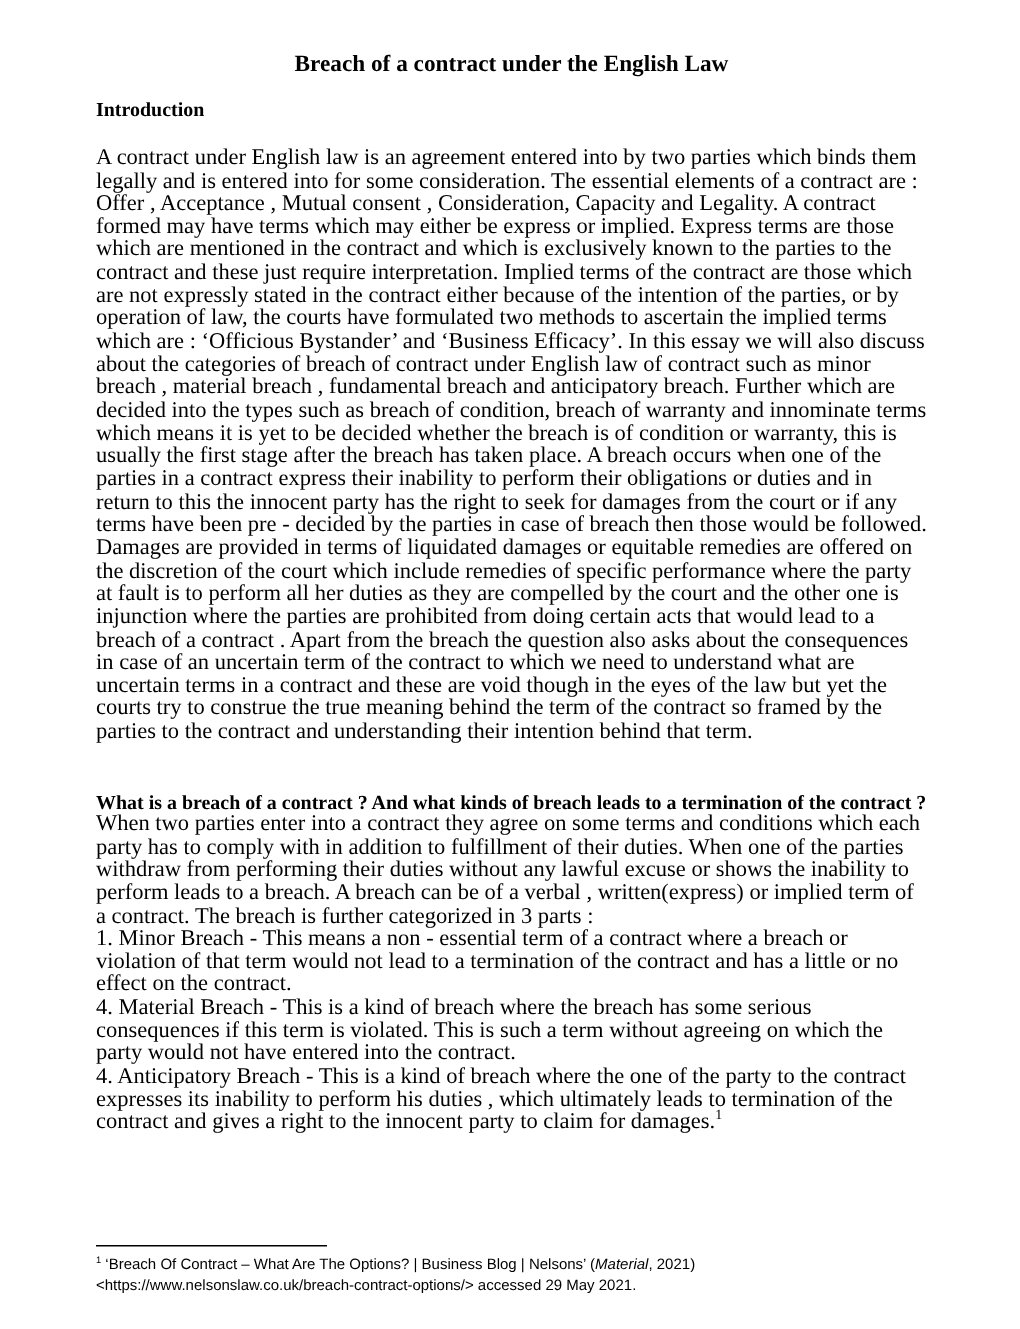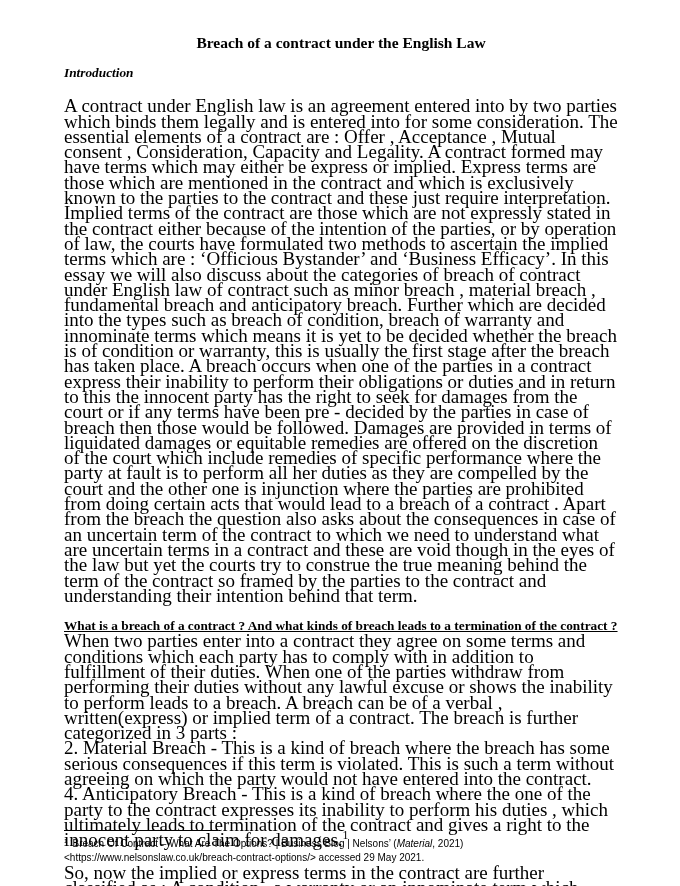--- a/index.html
+++ b/index.html
@@ -20,24 +20,24 @@
     font-weight: bold;
     text-align: center;
     line-height: 19px;
     margin-bottom: 13px;
   }
   .heading {
     font-size: 13.3px;
     font-weight: bold;
     line-height: 15.3px;
   }
-  .heading-intro { margin-bottom: 18px; font-style: italic; }
-  .heading-q { margin-top: 15px; text-decoration: underline; }
+  .heading-intro { margin-bottom: 18px; }
+  .heading-q { margin-top: 31px; }
   .body {
-    font-size: 19px;
+    font-size: 15px;
     line-height: 15.3px;
   }
   .para-closing { margin-top: 17px; }
   sup { font-size: 0.62em; line-height: 0; }
   .footnote-area {
     position: absolute;
     left: 64px;
     right: 62px;
     top: 830px;
   }
@@ -61,25 +61,25 @@
   <h1 class="title">Breach of a contract under the English Law</h1>
 
   <h2 class="heading heading-intro">Introduction</h2>
 
   <p class="body">A contract under English law is an agreement entered into by two parties which binds them legally and is entered into for some consideration. The essential elements of a contract are : Offer , Acceptance , Mutual consent , Consideration, Capacity and Legality. A contract formed may have terms which may either be express or implied. Express terms are those which are mentioned in the contract and which is exclusively known to the parties to the contract and these just require interpretation. Implied terms of the contract are those which are not expressly stated in the contract either because of the intention of the parties, or by operation of law, the courts have formulated two methods to ascertain the implied terms which are : ‘Officious Bystander’ and ‘Business Efficacy’. In this essay we will also discuss about the categories of breach of contract under English law of contract such as minor breach , material breach , fundamental breach and anticipatory breach. Further which are decided into the types such as breach of condition, breach of warranty and innominate terms which means it is yet to be decided whether the breach is of condition or warranty, this is usually the first stage after the breach has taken place. A breach occurs when one of the parties in a contract express their inability to perform their obligations or duties and in return to this the innocent party has the right to seek for damages from the court or if any terms have been pre - decided by the parties in case of breach then those would be followed. Damages are provided in terms of liquidated damages or equitable remedies are offered on the discretion of the court which include remedies of specific performance where the party at fault is to perform all her duties as they are compelled by the court and the other one is injunction where the parties are prohibited from doing certain acts that would lead to a breach of a contract . Apart from the breach the question also asks about the consequences in case of an uncertain term of the contract to which we need to understand what are uncertain terms in a contract and these are void though in the eyes of the law but yet the courts try to construe the true meaning behind the term of the contract so framed by the parties to the contract and understanding their intention behind that term.</p>
 
   <h2 class="heading heading-q">What is a breach of a contract ? And what kinds of breach leads to a termination of the contract ?</h2>
 
   <p class="body">When two parties enter into a contract they agree on some terms and conditions which each party has to comply with in addition to fulfillment of their duties. When one of the parties withdraw from performing their duties without any lawful excuse or shows the inability to perform leads to a breach. A breach can be of a verbal , written(express) or implied term of a contract. The breach is further categorized in 3 parts :</p>
 
+  <p class="body">1. Minor Breach - This means a non - essential term of a contract where a breach or violation of that term would not lead to a termination of the contract and has a little or no effect on the contract.</p>
 
-  <p class="body">2. Material Breach - This is a kind of breach where the breach has some serious consequences if this term is violated. This is such a term without agreeing on which the party would not have entered into the contract.</p>
+  <p class="body">4. Material Breach - This is a kind of breach where the breach has some serious consequences if this term is violated. This is such a term without agreeing on which the party would not have entered into the contract.</p>
 
   <p class="body"><span>4. Anticipatory Breach - This is a kind of breach where the one of the party to the contract expresses its inability to perform his duties , which ultimately leads to termination of the contract and gives a right to the innocent party to claim for damages.</span><sup>1</sup></p>
 
-  <p class="body para-closing">So, now the implied or express terms in the contract are further classified as : A condition , a warranty or an innominate term which when breached by a party to the contract leads to a cause of action and the aggrieved party has the right to sue.</p>
 
   <div class="footnote-area">
     <div class="footnote-separator"></div>
     <p class="footnote"><sup>1</sup> <span>‘Breach Of Contract – What Are The Options? | Business Blog | Nelsons’ (</span><i>Material</i><span>, 2021) &lt;https://www.nelsonslaw.co.uk/breach-contract-options/&gt; accessed 29 May 2021.</span></p>
   </div>
 
 </div>
 
 </body></html>

